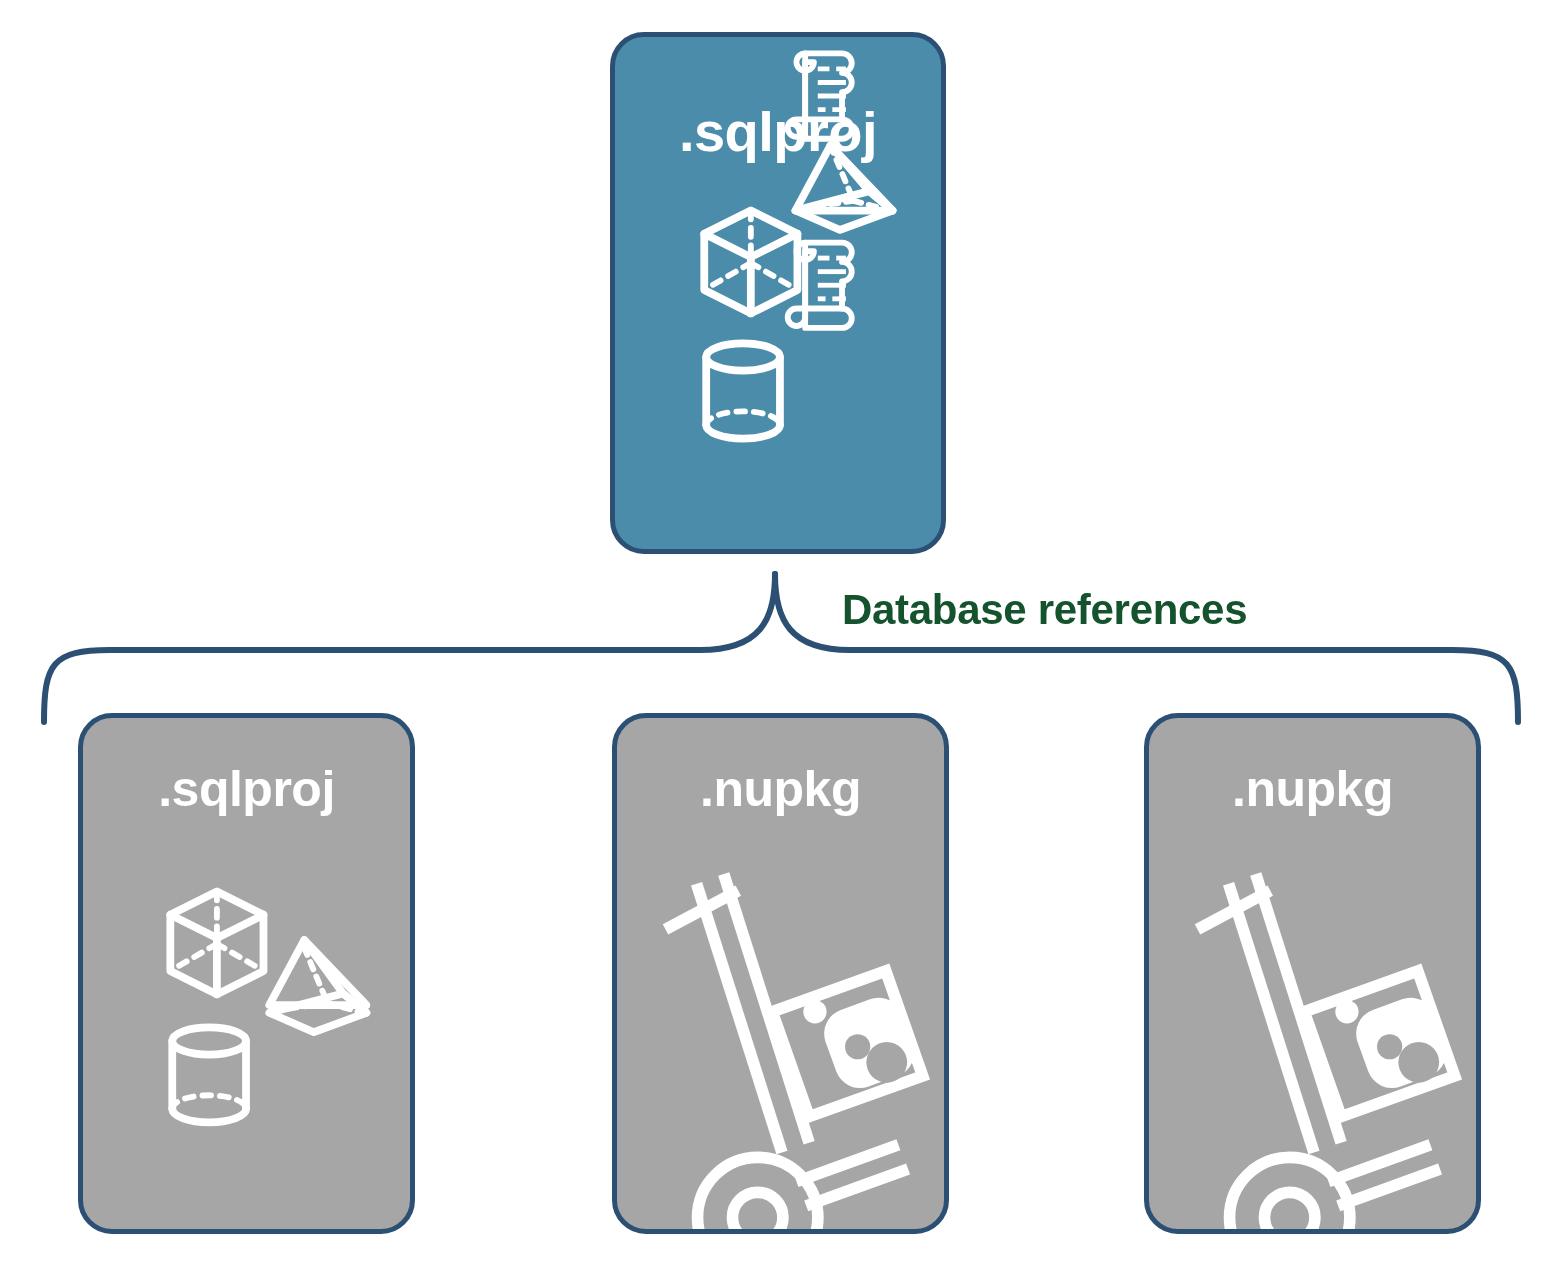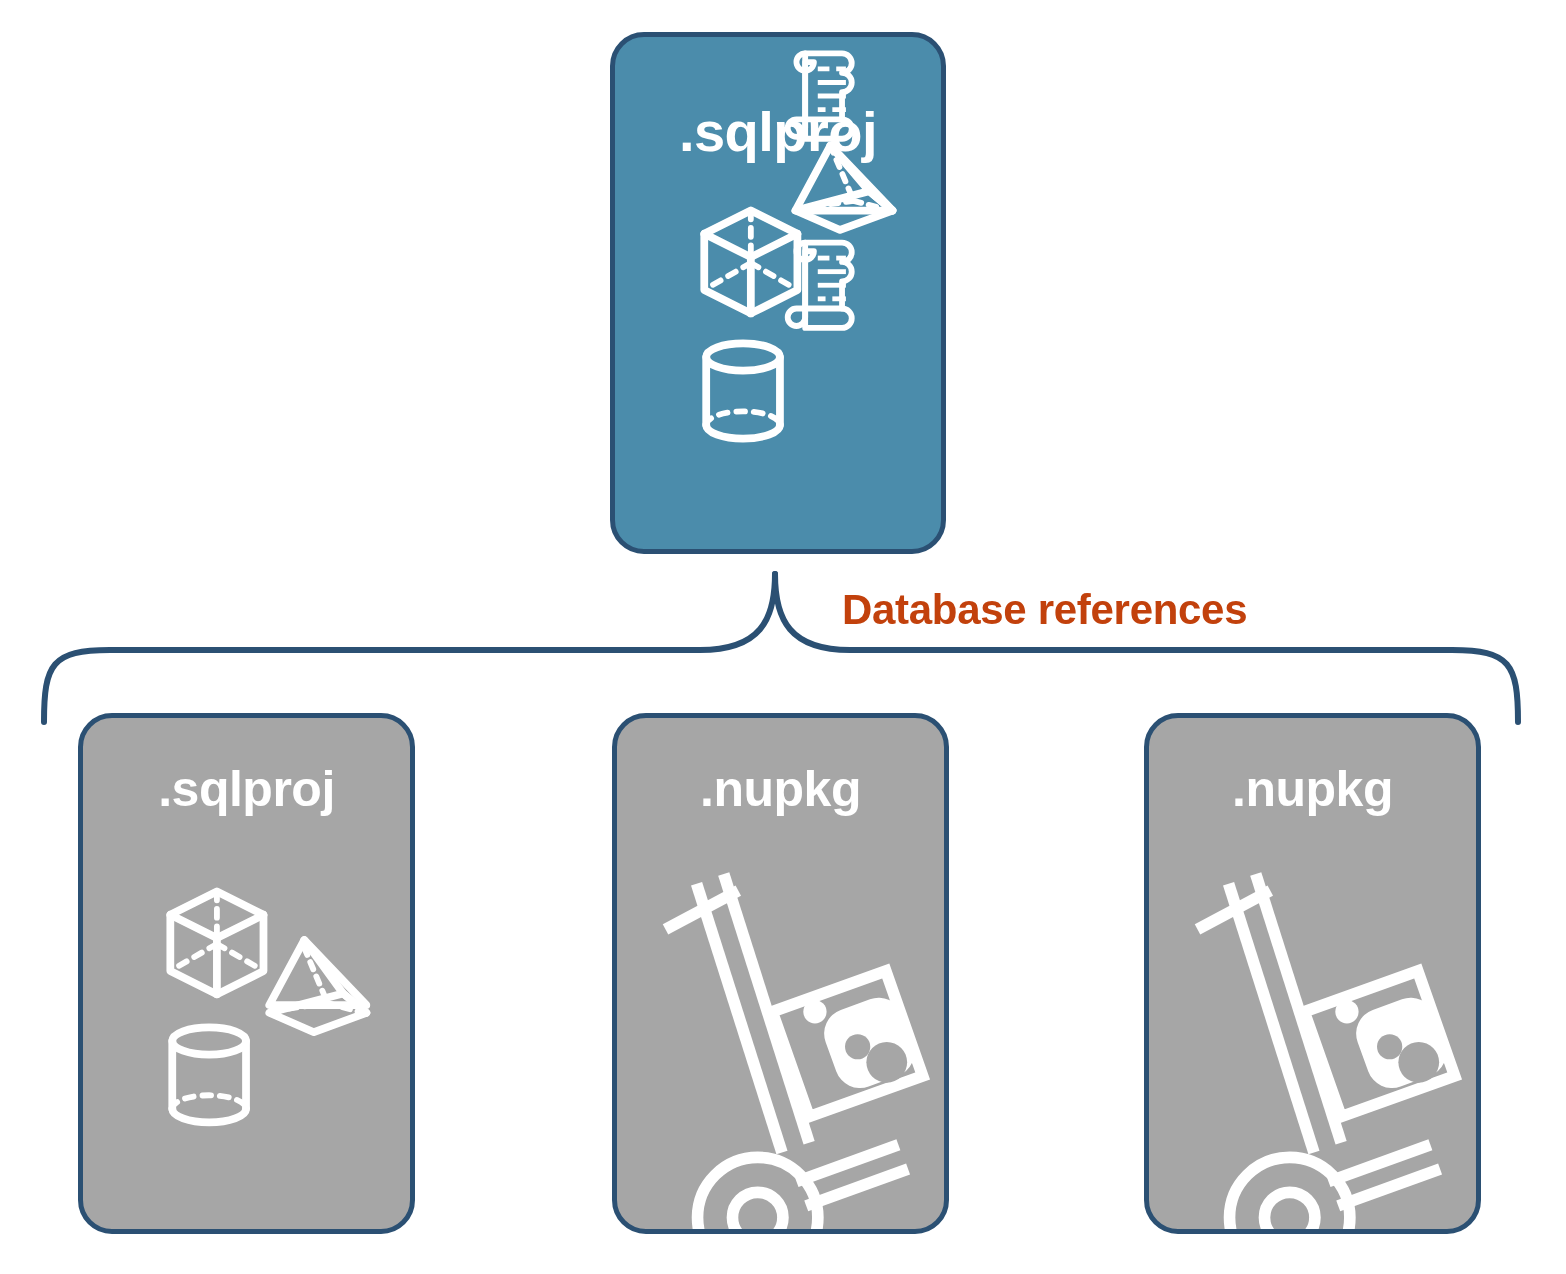--- a/index.html
+++ b/index.html
@@ -87,21 +87,21 @@
     width: 1566px;
     height: 1274px;
     pointer-events: none;
   }
   #bracket-label {
     position: absolute;
     left: 842px;
     top: 586px;
     font-size: 42px;
     font-weight: bold;
-    color: #c2410c;
+    color: #14532d;
     letter-spacing: -0.3px;
     white-space: nowrap;
   }
 </style>
 </head>
 <body>
 
 <div id="canvas">
 
   <div class="node" id="node-sqlproj-root">

